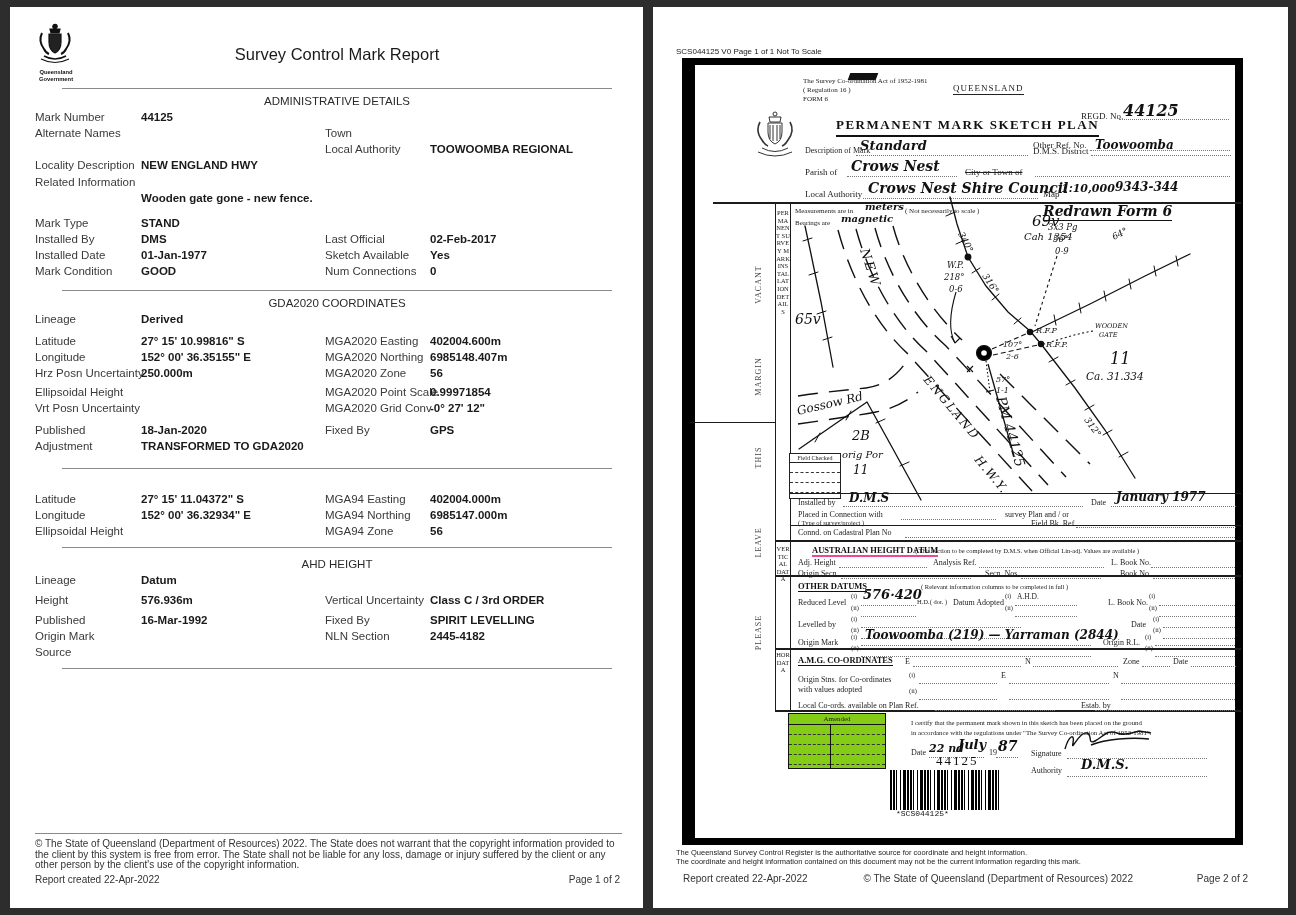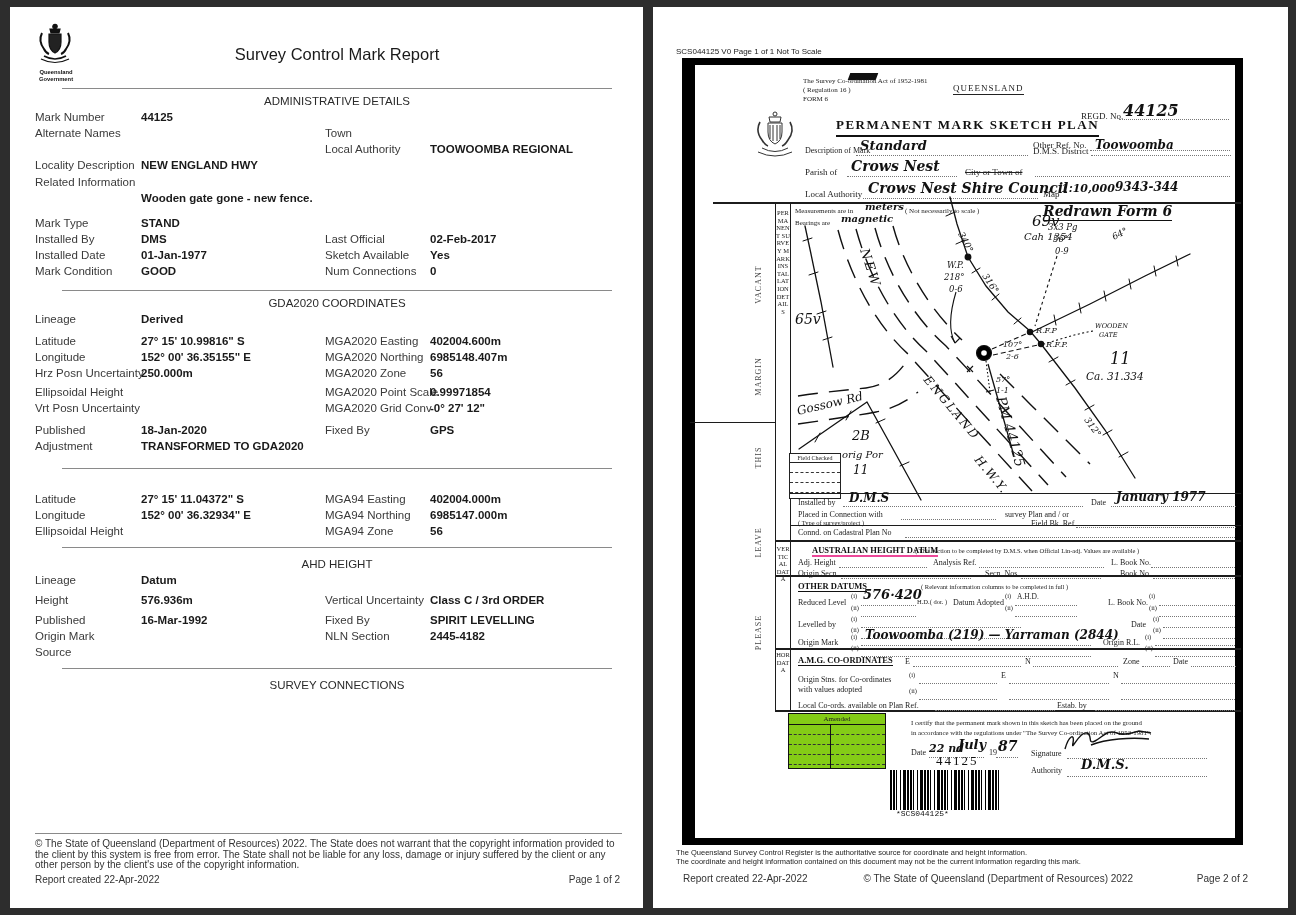--- a/index.html
+++ b/index.html
@@ -129,21 +129,20 @@
   <span class="a l" style="left:25px;top:607px">Published</span>
   <span class="a v" style="left:131px;top:607px">16-Mar-1992</span>
   <span class="a l" style="left:315px;top:607px">Fixed By</span>
   <span class="a v" style="left:420px;top:607px">SPIRIT LEVELLING</span>
   <span class="a l" style="left:25px;top:623px">Origin Mark</span>
   <span class="a l" style="left:315px;top:623px">NLN Section</span>
   <span class="a v" style="left:420px;top:623px">2445-4182</span>
   <span class="a l" style="left:25px;top:639px">Source</span>
 
   <div class="a rule" style="top:661px"></div>
-  <div class="a sec" style="top:672px">SURVEY CONNECTIONS</div>
 
   <div class="a rule" style="left:25px;width:587px;top:826px"></div>
   <div class="a" style="left:25px;top:832px;width:585px;font-size:10px;line-height:10.5px;color:#333">© The State of Queensland (Department of Resources) 2022. The State does not warrant that the copyright information provided to the client by this system is free from error. The State shall not be liable for any loss, damage or injury suffered by the client or any other person by the client's use of the copyright information.</div>
   <span class="a" style="left:25px;top:867px;font-size:10px;color:#333">Report created 22-Apr-2022</span>
   <span class="a" style="left:520px;top:867px;width:90px;text-align:right;font-size:10px;color:#333">Page 1 of 2</span>
 </div>
 
 <div class="page" id="p2">
 
   <div class="a" style="left:23px;top:40px;font-size:8px;color:#222">SCS044125 V0  Page 1 of 1  Not To Scale</div>
@@ -400,21 +399,21 @@
   <span class="a ft" style="left:348px;top:664px">E</span>
   <i class="a dot" style="left:356px;top:667px;width:100px"></i>
   <span class="a ft" style="left:460px;top:664px">N</span>
   <i class="a dot" style="left:468px;top:667px;width:114px"></i>
   <span class="a ft" style="left:256px;top:680px;font-size:6.5px">(ii)</span>
   <i class="a dot" style="left:266px;top:683px;width:78px"></i>
   <i class="a dot" style="left:356px;top:683px;width:100px"></i>
   <i class="a dot" style="left:468px;top:683px;width:114px"></i>
   <span class="a ft" style="left:145px;top:694px">Local Co-ords. available on Plan Ref.</span>
   <i class="a dot" style="left:282px;top:694px;width:120px"></i>
-  <span class="a ft" style="left:404px;top:694px">Estab. by</span>
+  <span class="a ft" style="left:428px;top:694px">Estab. by</span>
   <i class="a dot" style="left:442px;top:694px;width:140px"></i>
 
   <div class="a" style="left:135px;top:706px;width:96px;height:54px;border:1.5px solid #111;background:#84cc16">
     <div style="font-family:'Liberation Serif',serif;font-size:7px;text-align:center;border-bottom:1px solid #111;padding:1px 0;color:#222">Amended</div>
     <div style="display:flex;height:43px">
       <div style="flex:1;border-right:1px solid #111">
         <div class="dashrow"></div>
         <div class="dashrow"></div>
         <div class="dashrow"></div>
         <div class="dashrow"></div>

